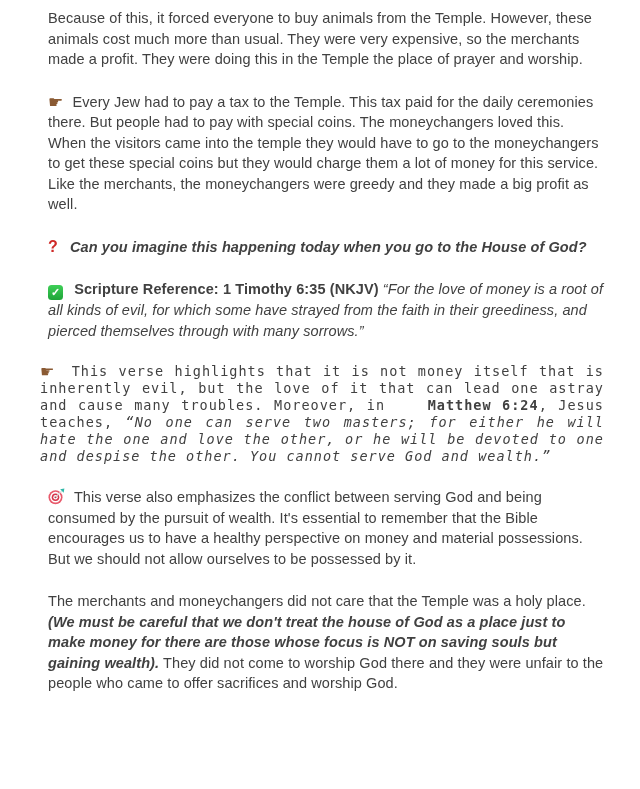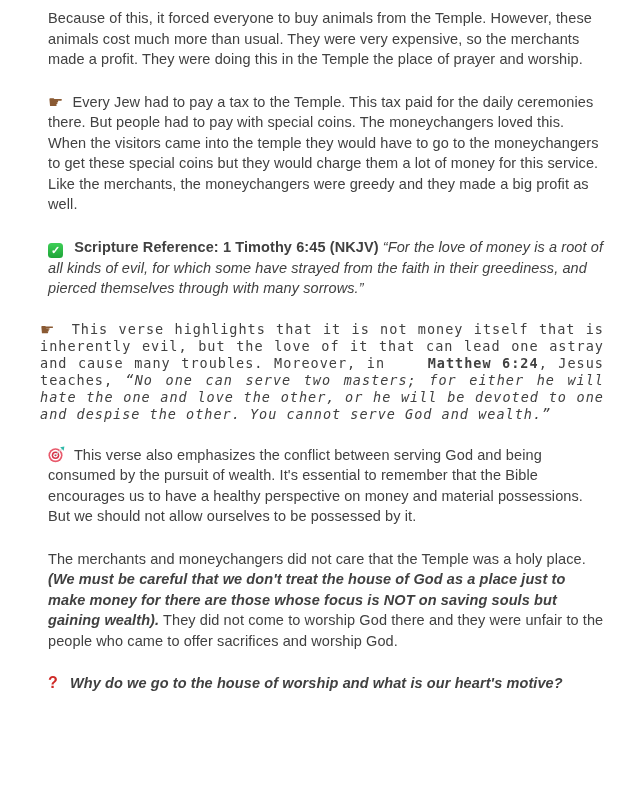--- a/index.html
+++ b/index.html
@@ -89,25 +89,29 @@
 
   <p class="para">
     <span>Because of this, it forced everyone to buy animals from the Temple. However, these animals cost much more than usual. They were very expensive, so the merchants made a profit. They were doing this in the Temple the place of prayer and worship.</span>
   </p>
 
   <p class="para">
     <span class="icon-finger">☛</span>
     <span>Every Jew had to pay a tax to the Temple. This tax paid for the daily ceremonies there. But people had to pay with special coins. The moneychangers loved this. When the visitors came into the temple they would have to go to the moneychangers to get these special coins but they would charge them a lot of money for this service. Like the merchants, the moneychangers were greedy and they made a big profit as well.</span>
   </p>
 
+  <p class="para question-line">
+    <span class="icon-question">?</span>
+    <span>Can you imagine this happening today when you go to the House of God?</span>
+  </p>
 
 
   <p class="para">
     <span class="icon-check">✓</span>
-    <span class="bold">Scripture Reference: 1 Timothy 6:45 (NKJV)</span>
+    <span class="bold">Scripture Reference: 1 Timothy 6:35 (NKJV)</span>
     <span class="italic">“For the love of money is a root of all kinds of evil, for which some have strayed from the faith in their greediness, and pierced themselves through with many sorrows.”</span>
   </p>
 
   <p class="mono-para">
     <span class="icon-finger">☛</span>
     <span>This verse highlights that it is not money itself that is inherently evil, but the love of it that can lead one astray and cause many troubles. Moreover, in </span><span class="bold">Matthew 6:24</span><span>, Jesus teaches, </span><span class="italic">“No one can serve two masters; for either he will hate the one and love the other, or he will be devoted to one and despise the other. You cannot serve God and wealth.”</span>
   </p>
 
   <p class="para">
     <span class="icon-dart"><svg width="17" height="17" viewBox="0 0 17 17" xmlns="http://www.w3.org/2000/svg">
@@ -119,18 +123,14 @@
       <line x1="7.5" y1="9.2" x2="13.6" y2="3.2" stroke="#d9d9d9" stroke-width="1.1"></line>
       <path d="M12.2 1.2 L16.4 0.6 L15.6 4.7 Z" fill="#2fb8a8"></path>
     </svg></span>
     <span>This verse also emphasizes the conflict between serving God and being consumed by the pursuit of wealth. It's essential to remember that the Bible encourages us to have a healthy perspective on money and material possessions. But we should not allow ourselves to be possessed by it.</span>
   </p>
 
   <p class="para">
     <span>The merchants and moneychangers did not care that the Temple was a holy place. </span><span class="bold-italic">(We must be careful that we don't treat the house of God as a place just to make money for there are those whose focus is NOT on saving souls but gaining wealth).</span><span> They did not come to worship God there and they were unfair to the people who came to offer sacrifices and worship God.</span>
   </p>
 
-  <p class="para question-line">
-    <span class="icon-question">?</span>
-    <span>Why do we go to the house of worship and what is our heart's motive?</span>
-  </p>
 
 </div>
 
 </body></html>

